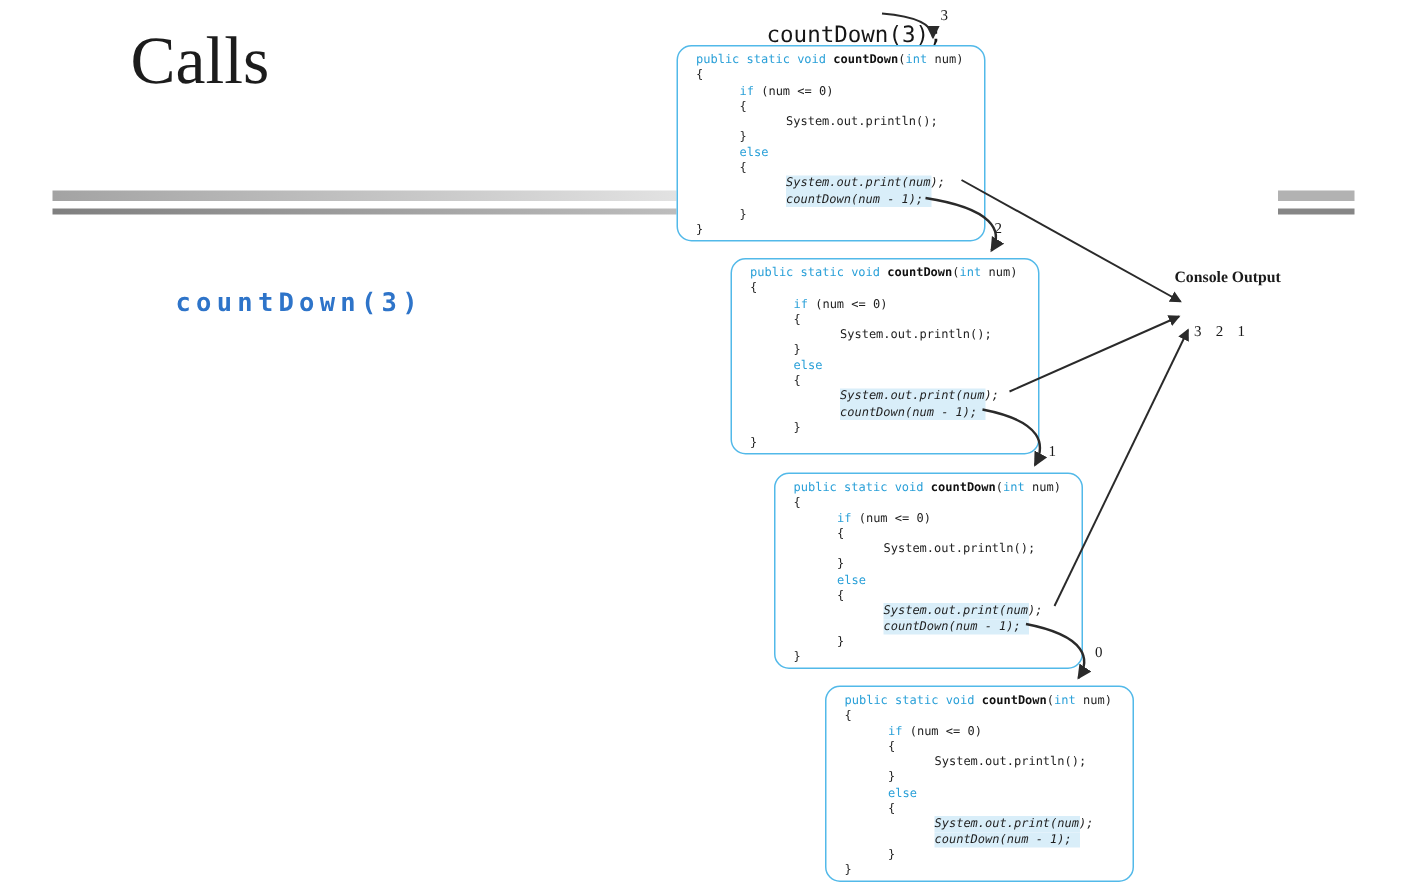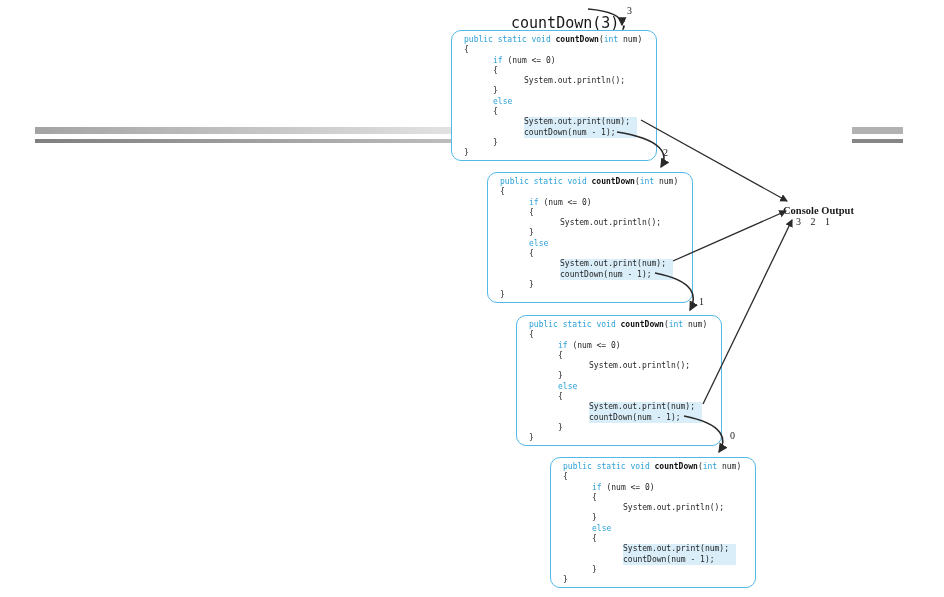--- a/index.html
+++ b/index.html
@@ -41,58 +41,60 @@
     font-family:"DejaVu Sans Mono",monospace; font-size:8px; color:#1e1e1e;
   }
   .f1 { left:451px; top:30px; }
   .f2 { left:487px; top:172px; }
   .f3 { left:516px; top:315px; }
   .f4 { left:550px; top:457px; }
   .cl { height:10.3px; line-height:10.3px; white-space:pre; }
   .ind0 { padding-left:0; } .ind1 { padding-left:29px; } .ind2 { padding-left:60px; }
   .t-k { color:var(--kw); }
   .t-b { font-weight:bold; color:#111; }
-  .hl { display:inline-block; width:113px; background:var(--hl); }
+  .hl { display:inline-block; width:97px; background:var(--hl);font-style:italic; }
   
   .alabel {
     position:absolute; font-family:"Liberation Serif",serif; font-size:10px; color:#1a1a1a;
   }
   .l3 { left:627px; top:5px; }
   .l2 { left:663px; top:147px; }
   .l1 { left:699px; top:296px; }
   .l0 { left:730px; top:430px; }
   
   .console-title {
     position:absolute; left:783px; top:180px;
-    font-family:"Liberation Serif",serif; font-weight:bold; font-size:10.5px; color:#1a1a1a;margin-top:25px;
+    font-family:"Liberation Serif",serif; font-weight:bold; font-size:10.5px; color:#1a1a1a;
   }
   .console-values {
     position:absolute; left:796px; top:216px;
     font-family:"Liberation Serif",serif; font-size:10px; letter-spacing:1.5px;
     color:#1a1a1a; white-space:pre;
   }
   .arrows { position:absolute; left:0; top:0; pointer-events:none; }
 </style>
 </head>
 <body>
 
 <div class="slide" style="--kw: #2aa0d8; --border: #52b9e9; --hl: #d9eef9; --call: #2e74c9;">
 
   <div class="title">
+    <div>Calls</div>
   </div>
 
   <div class="sep sep-left">
     <div class="bar-a"></div>
     <div class="bar-b"></div>
   </div>
   <div class="sep sep-right">
     <div class="bar-a"></div>
     <div class="bar-b"></div>
   </div>
 
+  <div class="call-label">countDown(3)</div>
 
   <div class="fig-call">countDown(3);</div>
 
   <div class="frame f1">
       <div class="cl ind0"><span class="t-k">public static void </span><span class="t-b">countDown</span><span class="t-p">(</span><span class="t-k">int</span><span class="t-p"> num)</span></div>
       <div class="cl ind0"><span class="t-p">{</span></div>
       <div class="cl ind1"><span class="t-k">if</span><span class="t-p"> (num &lt;= 0)</span></div>
       <div class="cl ind1"><span class="t-p">{</span></div>
       <div class="cl ind2"><span class="t-p">System.out.println();</span></div>
       <div class="cl ind1"><span class="t-p">}</span></div>

